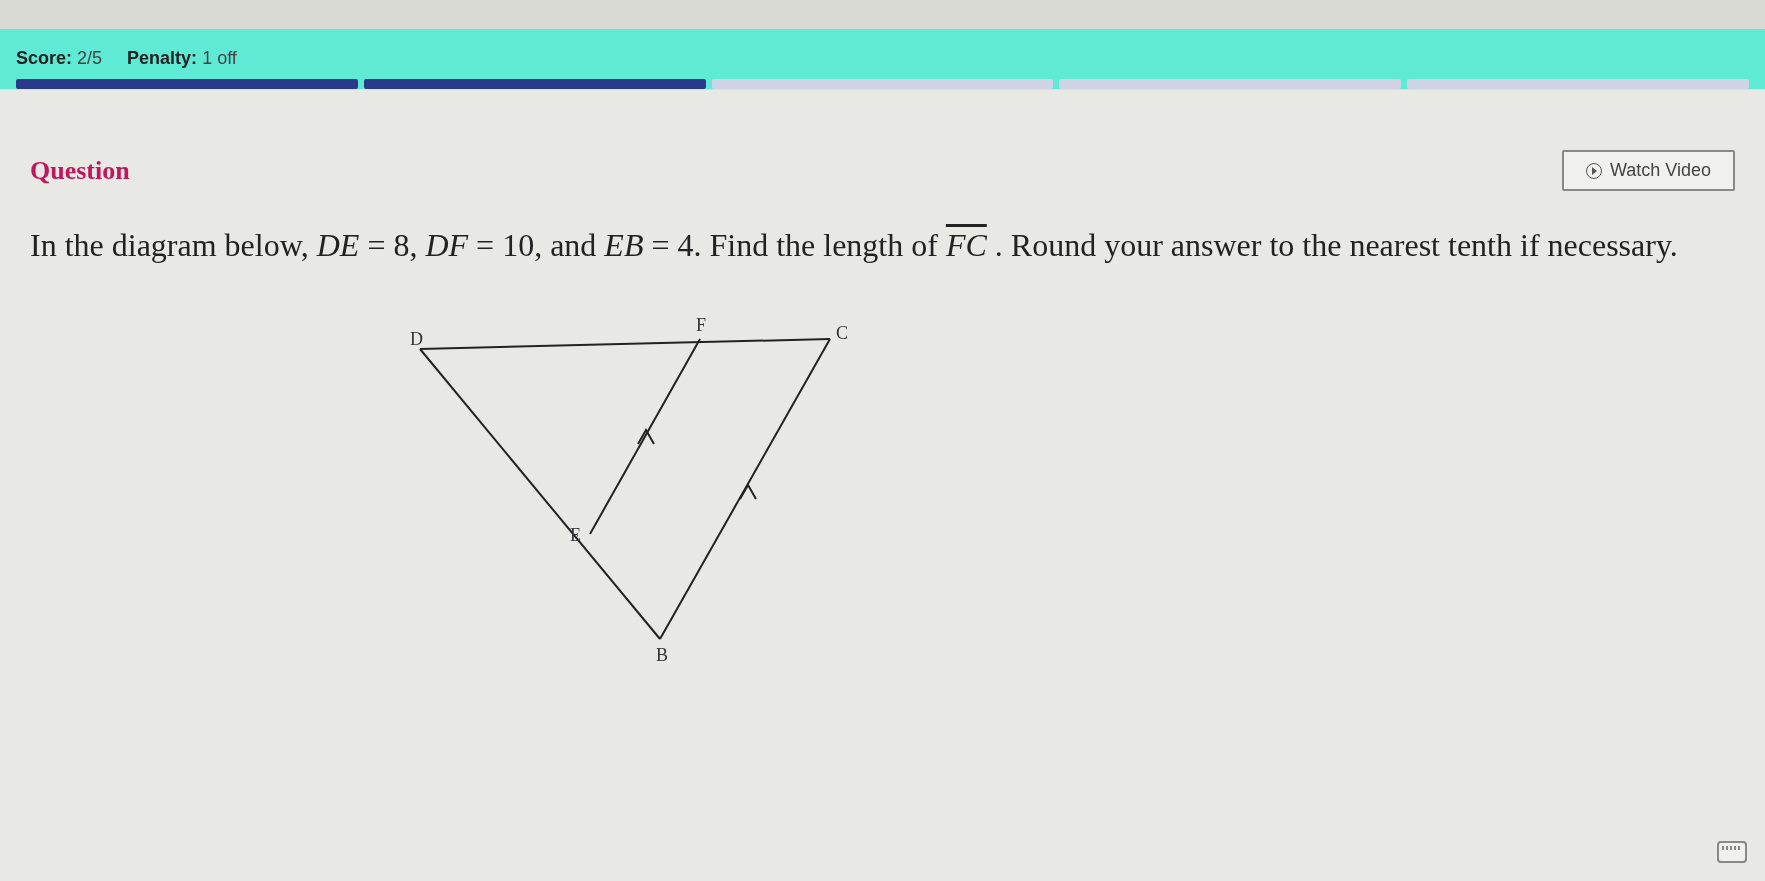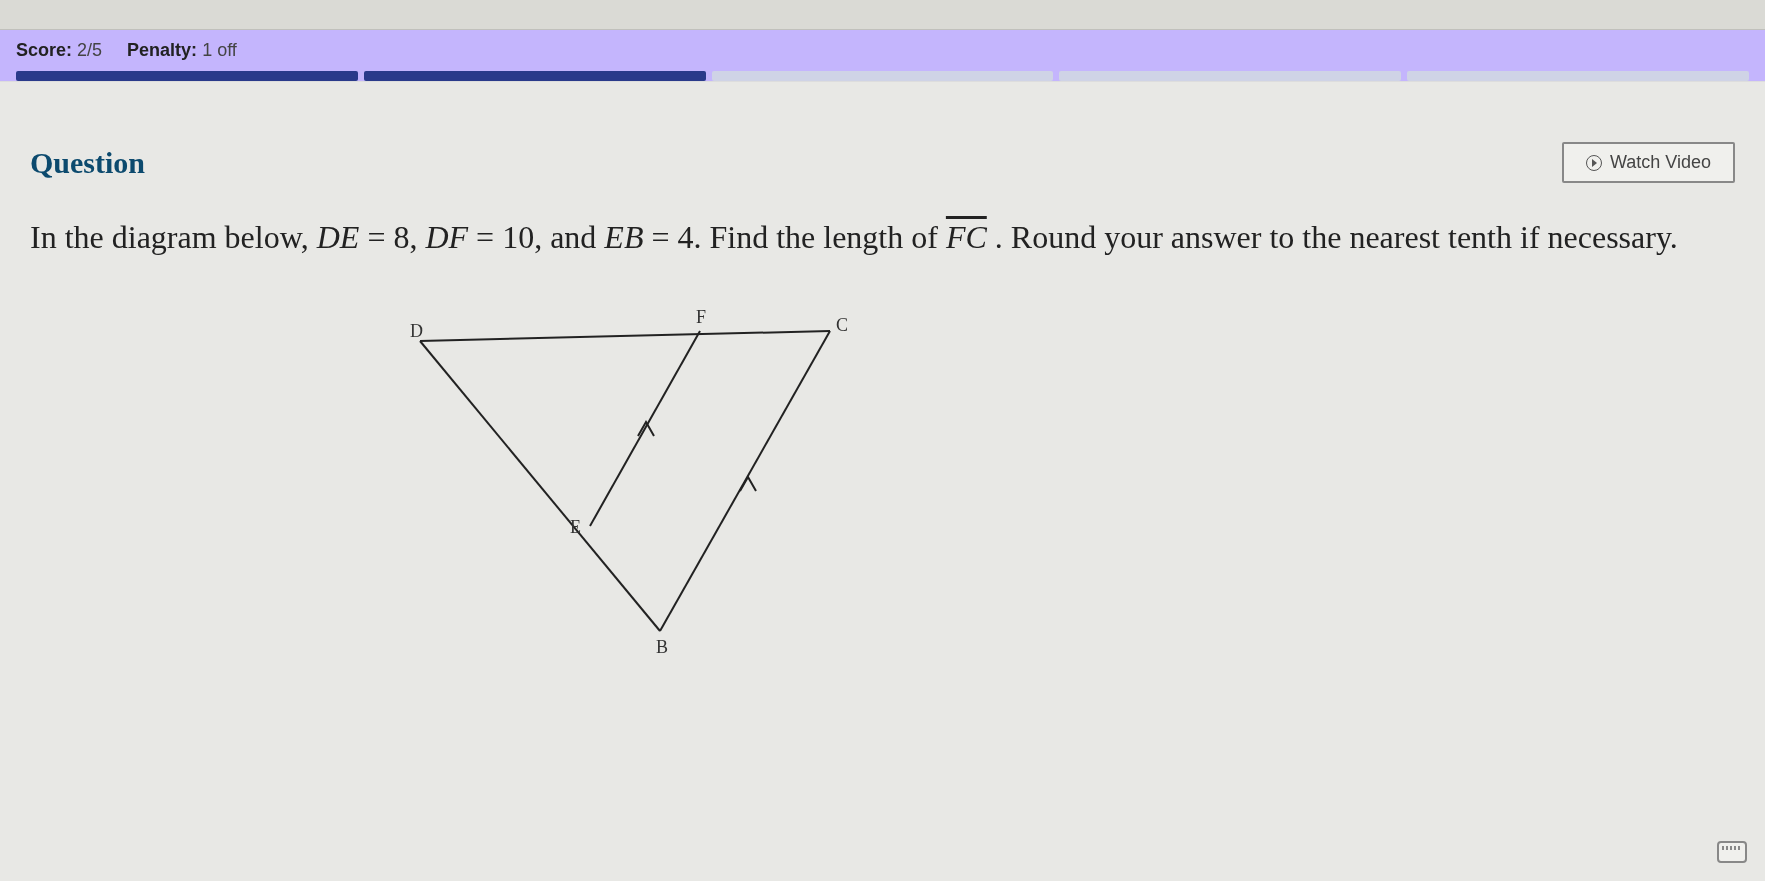--- a/index.html
+++ b/index.html
@@ -11,22 +11,22 @@
     position: relative;
     overflow: hidden;
   }
   .topbar {
     background: #dadad5;
     height: 30px;
     width: 100%;
     border-bottom: 1px solid #c0c0bb;
   }
   .score-bar {
-    background: #c4b5fd;
-    padding: 10px 16px 0 16px;
+    background: #5eead4;
+    padding: 18px 16px 0 16px;
     border-bottom: 1px solid #ddd;
   }
   .score-text {
     font-family: Arial, sans-serif;
     color: #444;
     font-size: 18px;
     margin-bottom: 10px;
   }
   .score-text b { font-weight: bold; color: #222; }
   .progress {
@@ -45,23 +45,23 @@
     padding: 60px 30px 20px 30px;
     position: relative;
   }
   .header-row {
     display: flex;
     justify-content: space-between;
     align-items: center;
     margin-bottom: 30px;
   }
   .question-title {
-    font-size: 30px;
+    font-size: 26px;
     font-weight: bold;
-    color: #0c4a6e;
+    color: #be185d;
   }
   .buttons { display: flex; gap: 14px; border-radius: 19px; }
   .btn {
     font-family: Arial, sans-serif;
     border: 2px solid #888;
     background: #f0f0ed;
     padding: 8px 22px;
     font-size: 18px;
     color: #444;
     cursor: pointer;

